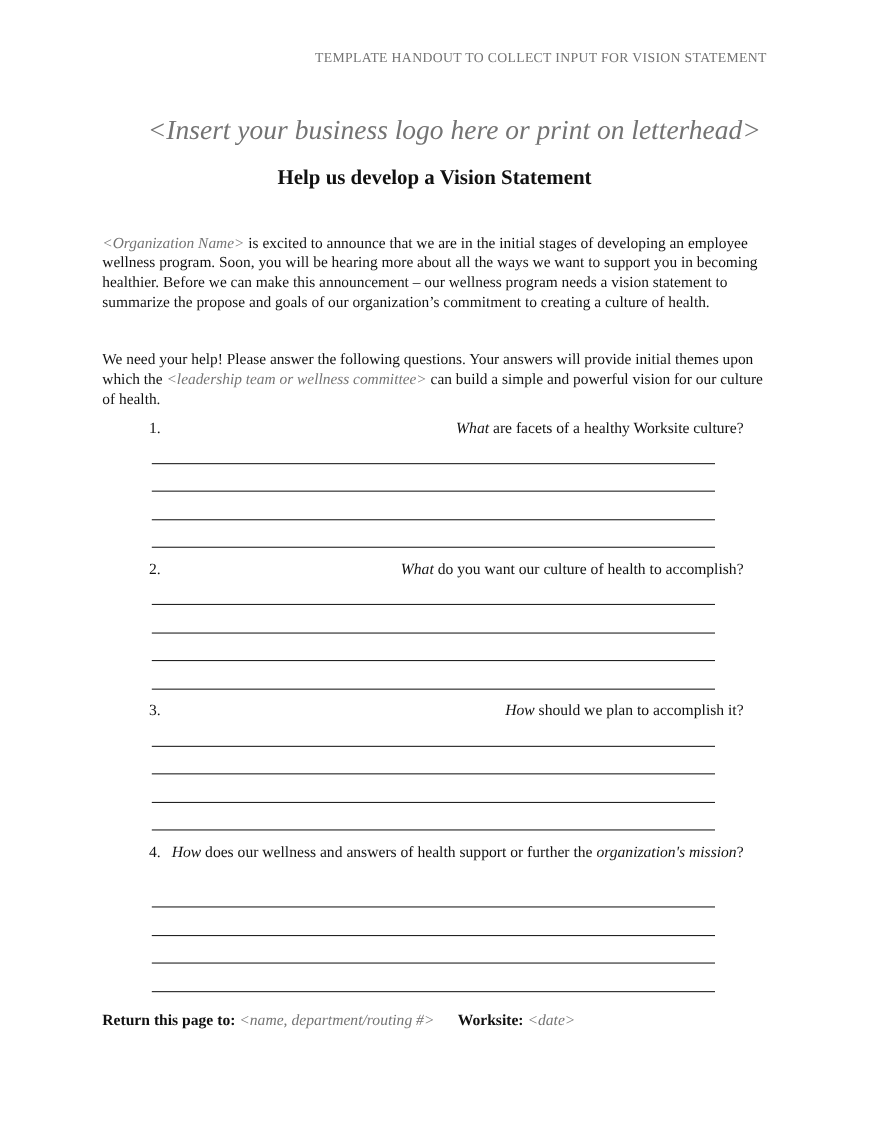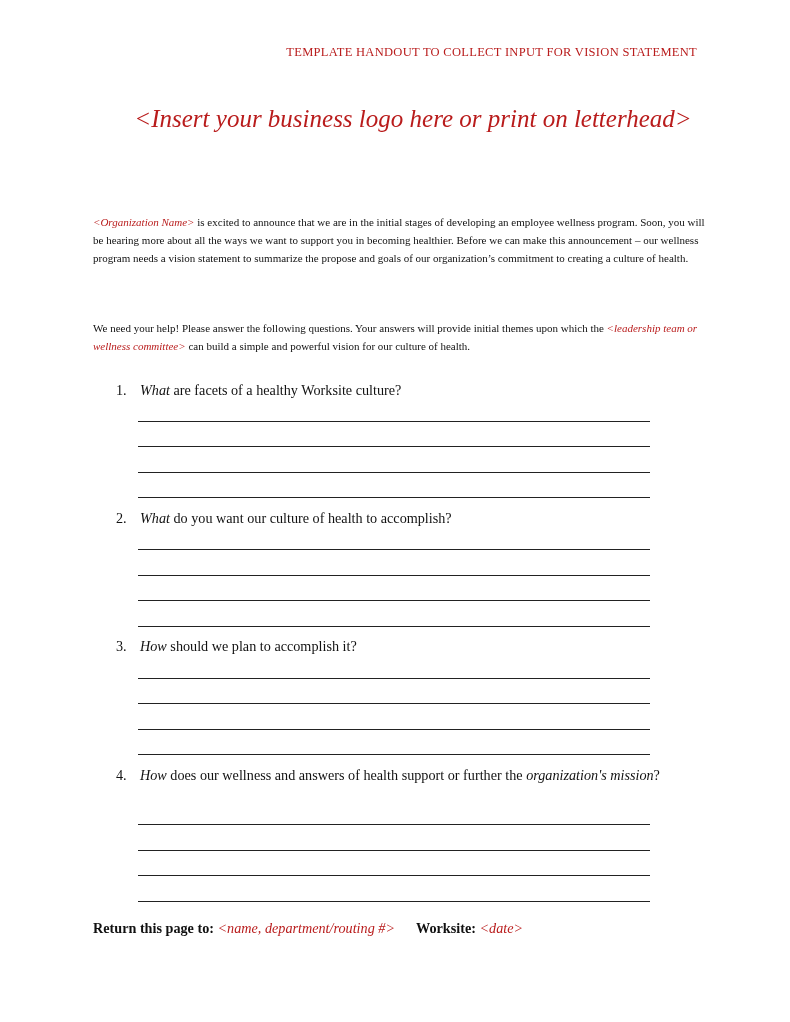--- a/index.html
+++ b/index.html
@@ -1,45 +1,46 @@
 <!DOCTYPE html>
 <html><head>
 <meta charset="utf-8">
 <style>
   html, body { margin: 0; padding: 0; background: #ffffff; }
   body { width: 790px; height: 1022px; position: relative; overflow: hidden;
          font-family: "Liberation Serif", "DejaVu Serif", serif; color: #111; }
-  .red { color: #b91c1c; }
+  .red { color: #737373; }
   .top-header { position: absolute; top: 45px; left: 0; width: 697px; text-align: right;
                 font-size: 12.5px; letter-spacing: 0.3px; }
   .logo-placeholder { position: absolute; top: 105px; left: 0; width: 790px; text-align: center;
                       font-size: 25px; font-style: italic; margin-left: 18px; }
   .title { position: absolute; top: 150px; left: 0; width: 790px; text-align: center;
            font-size: 19px; font-weight: bold; line-height: 24px; }
-  .para { position: absolute; left: 93px; width: 615px; font-size: 11px; line-height: 18px; }
+  .para { position: absolute; left: 93px; width: 615px; font-size: 14px; line-height: 18px; }
   .para1 { top: 213px; }
   .para2 { top: 319px; }
-  .question { position: absolute; left: 116px; width: 560px; font-size: 14.2px; line-height: 18px; }
+  .question { position: absolute; left: 116px; width: 560px; font-size: 14.2px; line-height: 18px; text-align: right; }
   .question .num { display: inline-block; width: 24px; }
   .question .qtext { display: inline-block; vertical-align: top; width: 530px; }
   .answer-line { position: absolute; left: 138px; width: 512px; height: 0; border-top: 1.6px solid #222; }
   .footer { position: absolute; top: 920px; left: 93px; font-size: 14.2px; white-space: nowrap; }
   .footer b { font-weight: bold; margin-top: 48px; }
   .footer .gap { display: inline-block; width: 14px; }
 </style>
 </head>
 <body>
 
 <div>
 
   <div class="top-header red">TEMPLATE HANDOUT TO COLLECT INPUT FOR VISION STATEMENT</div>
 
   <div class="logo-placeholder red">&lt;Insert your business logo here or print on letterhead&gt;</div>
 
   <div class="title">
+    <div>Help us develop a Vision Statement</div>
   </div>
 
   <div class="para para1"><i class="red">&lt;Organization Name&gt;</i><span> is excited to announce that we are in the initial stages of developing an employee wellness program. Soon, you will be hearing more about all the ways we want to support you in becoming healthier. Before we can make this announcement – our wellness program needs a vision statement to summarize the propose and goals of our organization’s commitment to creating a culture of health.</span></div>
 
   <div class="para para2"><span>We need your help! Please answer the following questions. Your answers will provide initial themes upon which the </span><i class="red">&lt;leadership team or wellness committee&gt;</i><span> can build a simple and powerful vision for our culture of health.</span></div>
 
   <div class="question" style="top:381px;">
     <span class="num">1.</span><span class="qtext"><i>What</i><span> are facets of a healthy Worksite culture?</span></span>
   </div>
   <div class="answer-line" style="top:421px;"></div>

